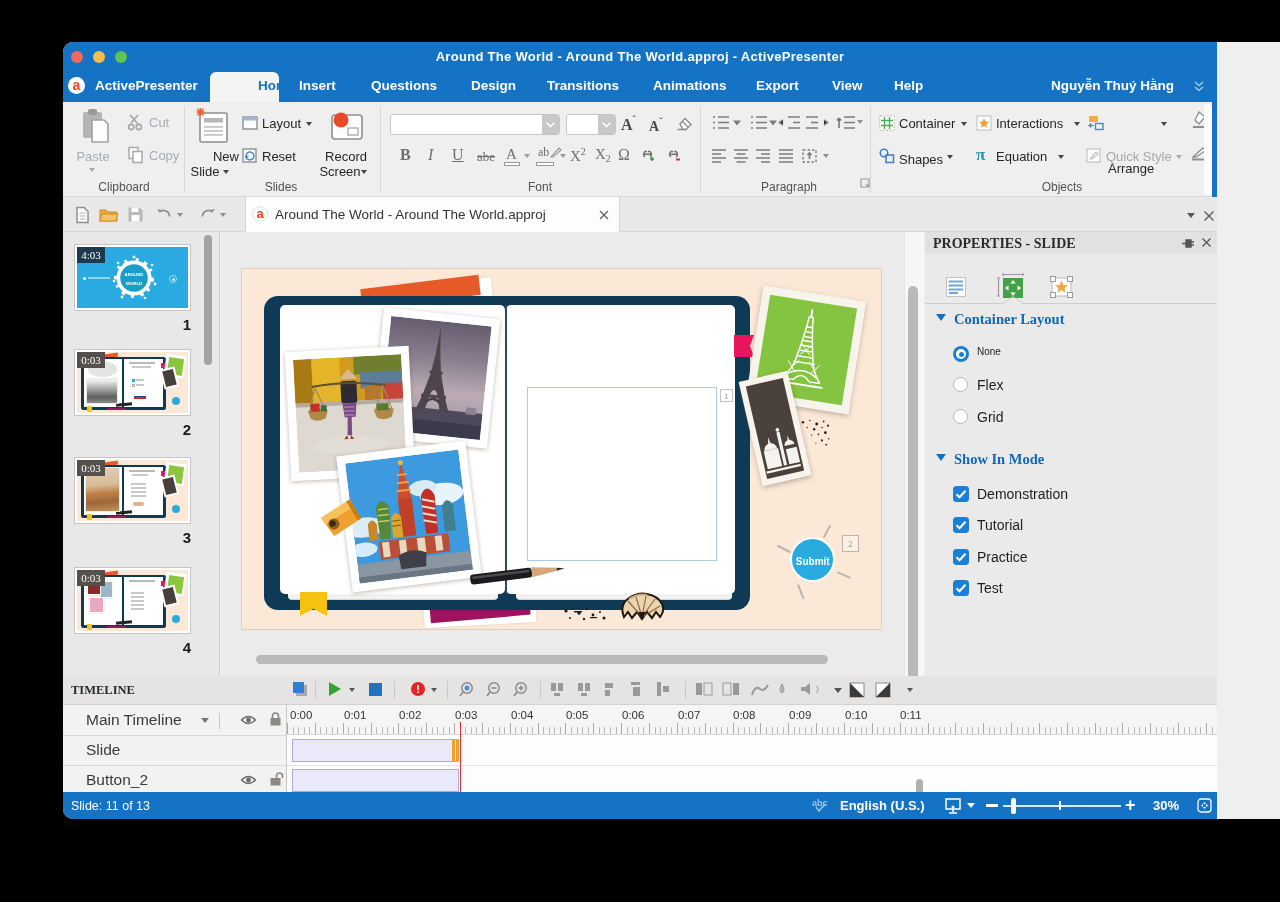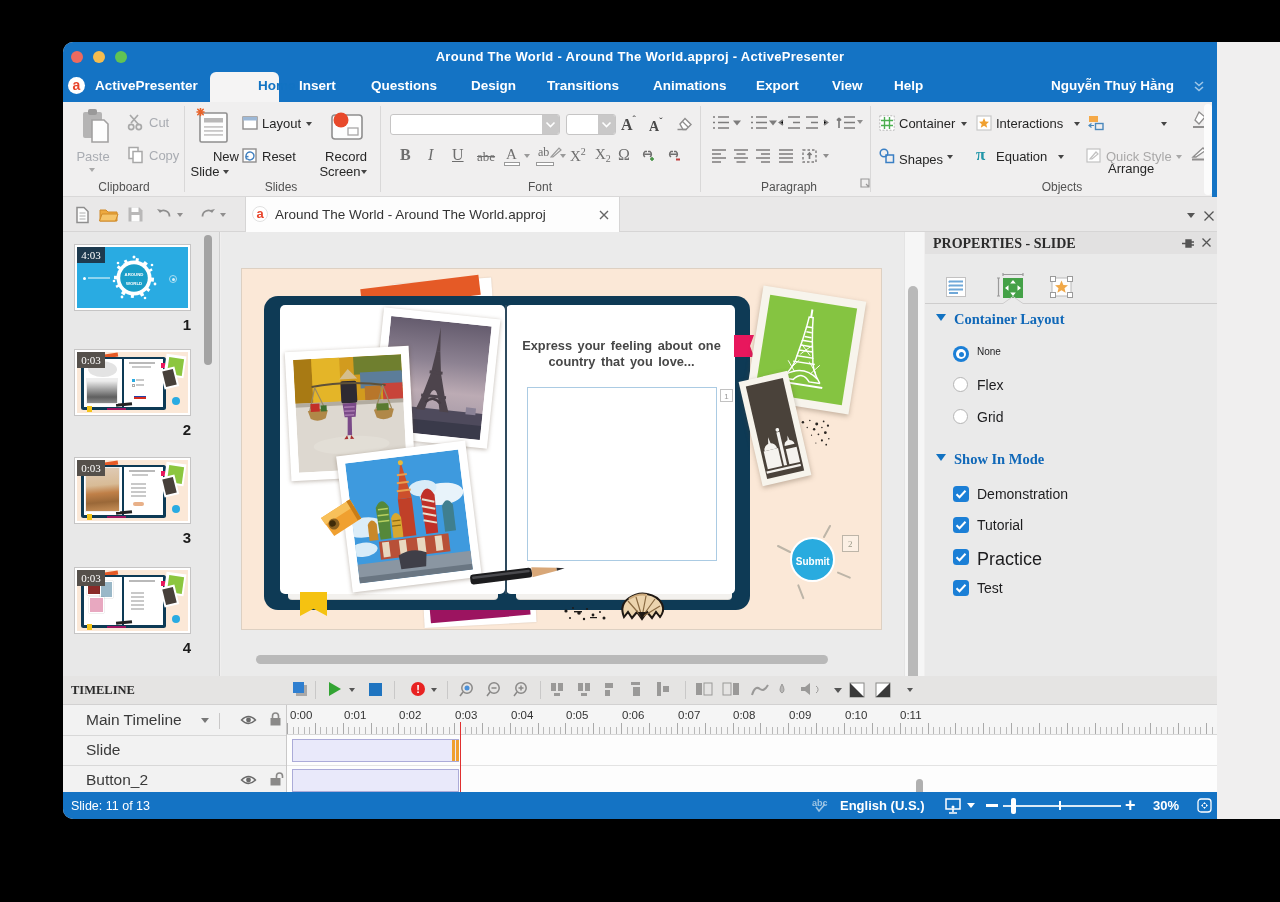--- a/index.html
+++ b/index.html
@@ -496,21 +496,20 @@
       <svg class="ab" style="left:76px;top:226px;" width="48" height="50" viewBox="0 0 48 50">
         <g transform="rotate(-26 24 25)">
           <path d="M6 14 L40 10 L42 32 L10 36 z" fill="#f0a030"></path>
           <path d="M6 14 L40 10 L41 18 L7 22 z" fill="#f8c05a"></path>
           <path d="M36 10 L40 10 L42 32 L38 32 z" fill="#c87d18"></path>
           <circle cx="15" cy="25" r="5.5" fill="#8a6020"></circle>
           <circle cx="14" cy="24" r="3.2" fill="#3f2a08"></circle>
         </g>
       </svg>
 
-      <div class="ab" style="left:266px;top:69px;width:227px;text-align:center;font-size:12.8px;font-weight:bold;color:#474747;line-height:15.5px;word-spacing:2px;">Express your feeling about one<br>country that you love...</div>
       <div class="ab" style="left:285px;top:118px;width:190px;height:174px;border:1px solid #abcbe3;"></div>
       <div class="ab" style="left:478px;top:120px;width:13px;height:13px;background:#fff;border:1px solid #c2c2c2;font-size:8px;color:#999;text-align:center;line-height:13px;">1</div>
 
       <div class="ab" style="left:492px;top:66px;width:20px;height:22px;background:#e8175d;clip-path:polygon(0 0,100% 0,80% 50%,100% 100%,0 100%);"></div>
 
       <div class="ab" style="left:512px;top:24px;width:104px;height:114px;background:#f7f4ec;box-shadow:0 2px 5px rgba(90,70,50,.35);transform:rotate(9deg);">
         <div class="ab" style="left:8px;top:8px;width:88px;height:98px;background:#85c441;"></div>
         <svg class="ab" style="left:8px;top:8px;" width="88" height="98" viewBox="0 0 88 98">
           <g stroke="#fff" fill="none" stroke-width="1.5">
             <path d="M44 8 L44 16" stroke-width="2"></path>
@@ -682,21 +681,21 @@
     <div class="ab" style="left:52px;top:254px;font-size:14px;color:#1d1d1f;">Demonstration</div>
     <svg class="ab" style="left:28px;top:285px;" width="16" height="16" viewBox="0 0 16 16">
         <rect width="16" height="16" rx="3.5" fill="#1b7fd6"></rect>
         <path d="M3.5 8.2 L6.5 11.2 L12.5 4.8" fill="none" stroke="#fff" stroke-width="2"></path>
       </svg>
     <div class="ab" style="left:52px;top:285px;font-size:14px;color:#1d1d1f;">Tutorial</div>
     <svg class="ab" style="left:28px;top:317px;" width="16" height="16" viewBox="0 0 16 16">
         <rect width="16" height="16" rx="3.5" fill="#1b7fd6"></rect>
         <path d="M3.5 8.2 L6.5 11.2 L12.5 4.8" fill="none" stroke="#fff" stroke-width="2"></path>
       </svg>
-    <div class="ab" style="left:52px;top:317px;font-size:18px;color:#1d1d1f;">Practice</div>
+    <div class="ab" style="left:52px;top:317px;font-size:14px;color:#1d1d1f;">Practice</div>
     <svg class="ab" style="left:28px;top:348px;" width="16" height="16" viewBox="0 0 16 16">
         <rect width="16" height="16" rx="3.5" fill="#1b7fd6"></rect>
         <path d="M3.5 8.2 L6.5 11.2 L12.5 4.8" fill="none" stroke="#fff" stroke-width="2"></path>
       </svg>
     <div class="ab" style="left:52px;top:348px;font-size:14px;color:#1d1d1f;">Test</div>
   </div>
 
   <div class="ab" id="timeline" style="left:0;top:634px;width:1154px;height:116px;background:#fdfdfd;overflow:hidden;">
     <div class="ab" style="left:0;top:0;width:1154px;height:29px;background:#e5e4e3;border-bottom:1px solid #d2d1d1;"></div>
     <div class="ab" style="left:8px;top:7px;font-size:12.5px;font-weight:bold;color:#2b2b2b;font-family:'Liberation Serif',serif;">TIMELINE</div>

